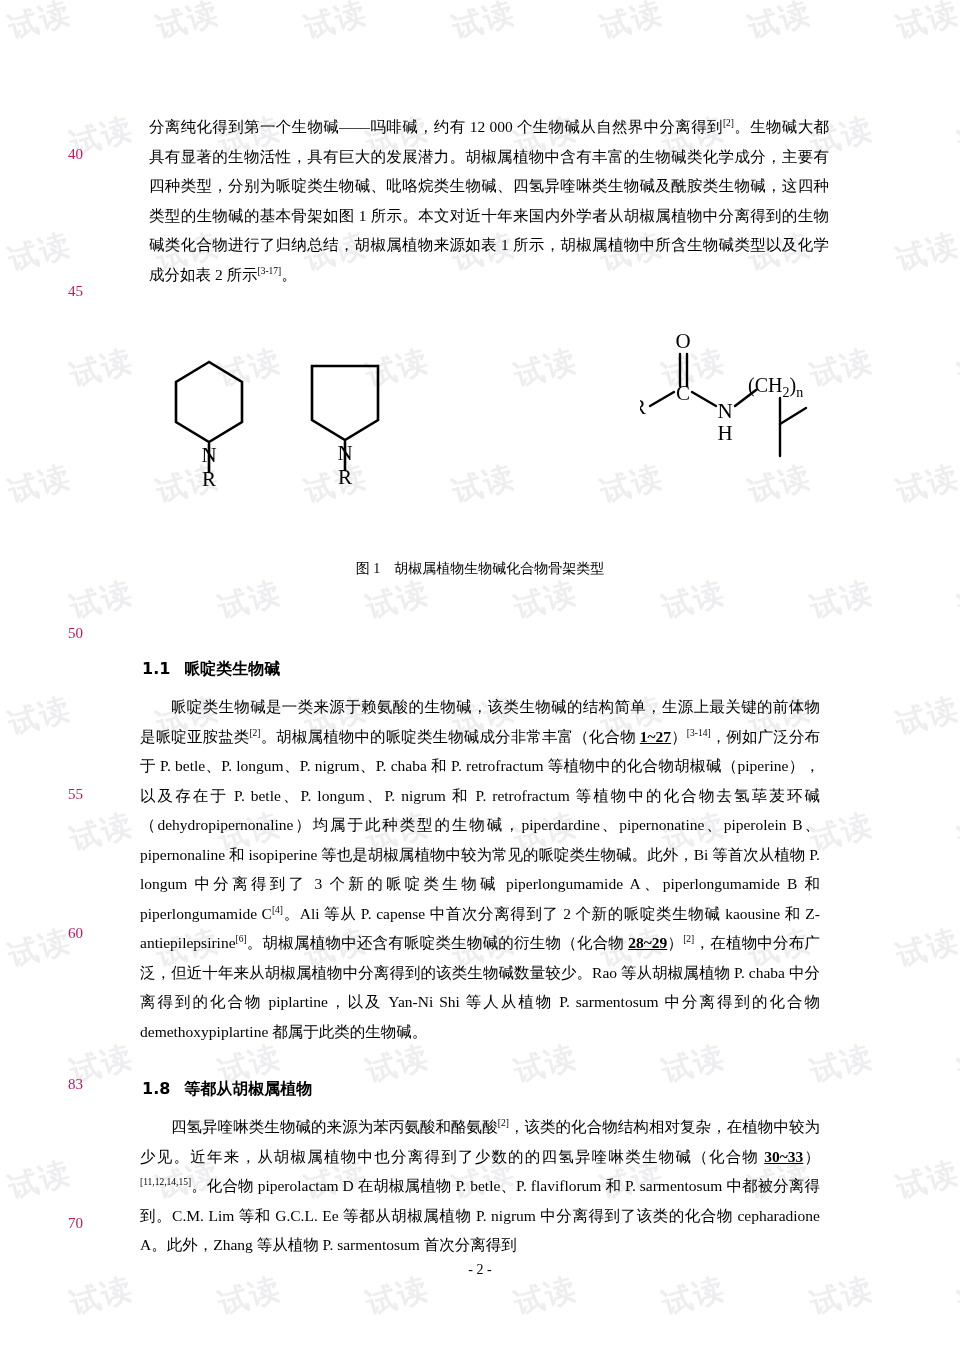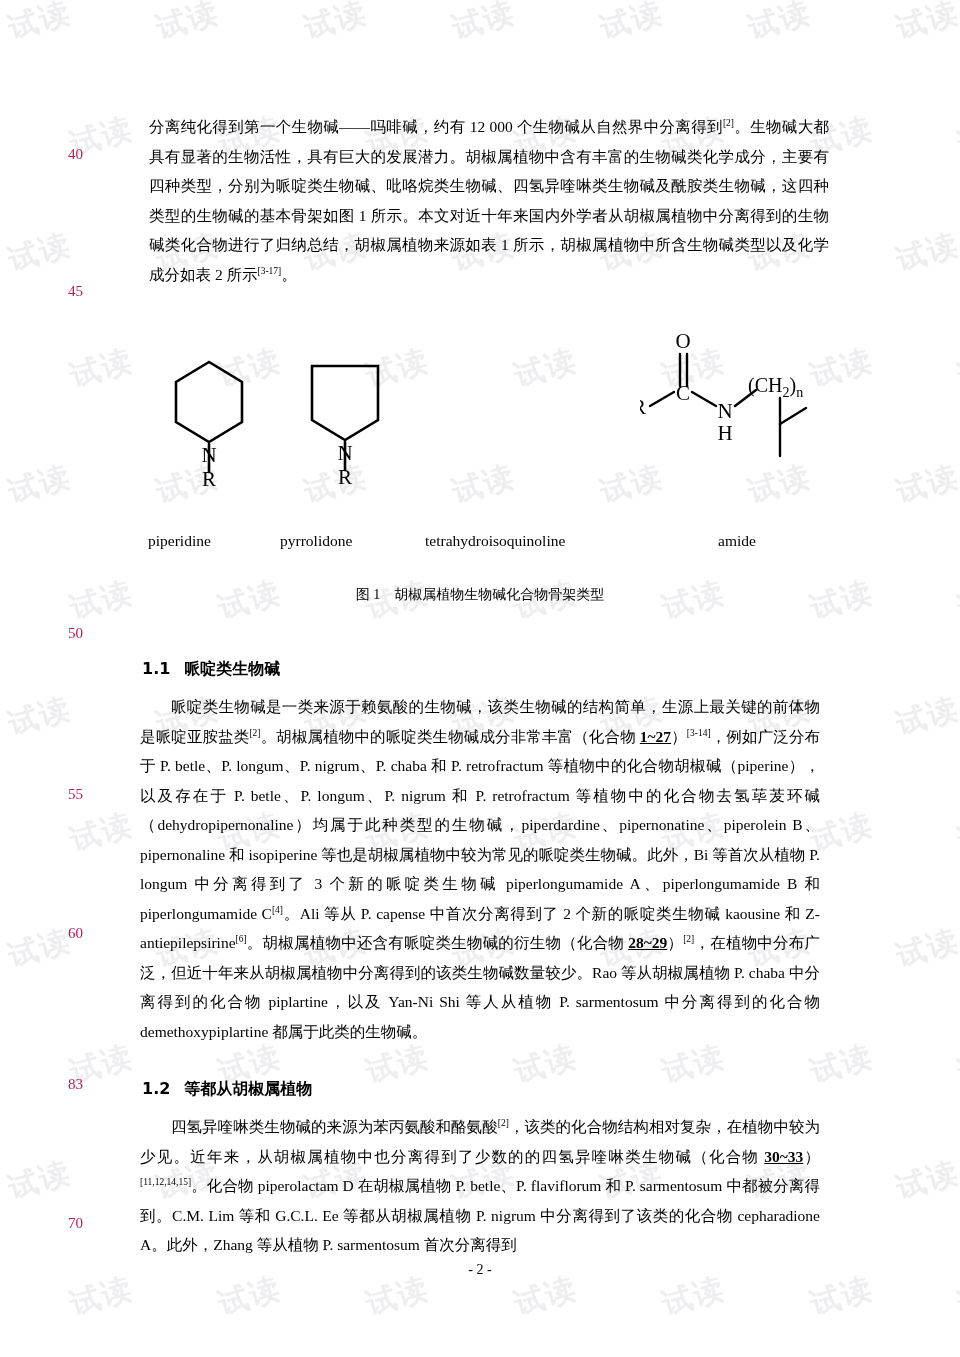--- a/index.html
+++ b/index.html
@@ -338,35 +338,29 @@
           <text x="6" y="94" font-family="Liberation Serif, serif" font-size="21" text-anchor="end" fill="#000">R</text>
           <text x="43" y="28" font-family="Liberation Serif, serif" font-size="21" text-anchor="middle" fill="#000">O</text>
           <text x="43" y="80" font-family="Liberation Serif, serif" font-size="21" text-anchor="middle" fill="#000">C</text>
           <text x="85" y="98" font-family="Liberation Serif, serif" font-size="21" text-anchor="middle" fill="#000">N</text>
           <text x="85" y="120" font-family="Liberation Serif, serif" font-size="21" text-anchor="middle" fill="#000">H</text>
           <text x="108" y="72" font-family="Liberation Serif, serif" font-size="20" text-anchor="start" fill="#000"><tspan>(CH</tspan><tspan dy="5" font-size="14">2</tspan><tspan dy="-5">)</tspan><tspan dy="5" font-size="14">n</tspan></text>
         </svg>
       </div>
     </div>
 
-    <div id="figure-labels">
-      <div class="fig-label" style="left:8px">piperidine</div>
-      <div class="fig-label" style="left:140px">pyrrolidone</div>
-      <div class="fig-label" style="left:285px">tetrahydroisoquinoline</div>
-      <div class="fig-label" style="left:578px">amide</div>
-    </div>
 
     <div id="caption-cn"><span class="fnum">图 1</span><span>胡椒属植物生物碱化合物骨架类型</span></div>
   </div>
 
   <div style="position:absolute; left:140px; top:652px; width:680px;">
     <h3 class="section-heading"><span class="num">1.1</span><span>哌啶类生物碱</span></h3>
     <p class="para indent" style="margin-top:8px"><span>哌啶类生物碱是一类来源于赖氨酸的生物碱，该类生物碱的结构简单，生源上最关键的前体物是哌啶亚胺盐类</span><sup class="ref">[2]</sup><span>。胡椒属植物中的哌啶类生物碱成分非常丰富（化合物 </span><span class="bold">1~27</span><span>）</span><sup class="ref">[3-14]</sup><span>，例如广泛分布于 P. betle、P. longum、P. nigrum、P. chaba 和 P. retrofractum 等植物中的化合物胡椒碱（piperine），以及存在于 P. betle、P. longum、P. nigrum 和 P. retrofractum 等植物中的化合物去氢荜茇环碱（dehydropipernonaline）均属于此种类型的生物碱，piperdardine、pipernonatine、piperolein B、pipernonaline 和 isopiperine 等也是胡椒属植物中较为常见的哌啶类生物碱。此外，Bi 等首次从植物 P. longum 中分离得到了 3 个新的哌啶类生物碱 piperlongumamide A、piperlongumamide B 和 piperlongumamide C</span><sup class="ref">[4]</sup><span>。Ali 等从 P. capense 中首次分离得到了 2 个新的哌啶类生物碱 kaousine 和 Z-antiepilepsirine</span><sup class="ref">[6]</sup><span>。胡椒属植物中还含有哌啶类生物碱的衍生物（化合物 </span><span class="bold">28~29</span><span>）</span><sup class="ref">[2]</sup><span>，在植物中分布广泛，但近十年来从胡椒属植物中分离得到的该类生物碱数量较少。Rao 等从胡椒属植物 P. chaba 中分离得到的化合物 piplartine，以及 Yan-Ni Shi 等人从植物 P. sarmentosum 中分离得到的化合物 demethoxypiplartine 都属于此类的生物碱。</span></p>
   </div>
 
   <div style="position:absolute; left:140px; top:1072px; width:680px;">
-    <h3 class="section-heading"><span class="num">1.2</span><span>等都从胡椒属植物</span></h3>
+    <h3 class="section-heading"><span class="num">1.8</span><span>等都从胡椒属植物</span></h3>
     <p class="para indent" style="margin-top:8px"><span>四氢异喹啉类生物碱的来源为苯丙氨酸和酪氨酸</span><sup class="ref">[2]</sup><span>，该类的化合物结构相对复杂，在植物中较为少见。近年来，从胡椒属植物中也分离得到了少数的的四氢异喹啉类生物碱（化合物 </span><span class="bold">30~33</span><span>）</span><sup class="ref">[11,12,14,15]</sup><span>。化合物 piperolactam D 在胡椒属植物 P. betle、P. flaviflorum 和 P. sarmentosum 中都被分离得到。C.M. Lim 等和 G.C.L. Ee 等都从胡椒属植物 P. nigrum 中分离得到了该类的化合物 cepharadione A。此外，Zhang 等从植物 P. sarmentosum 首次分离得到</span></p>
   </div>
 
   <div id="page-footer">- 2 -</div>
 
 </div>
 
 </body></html>

